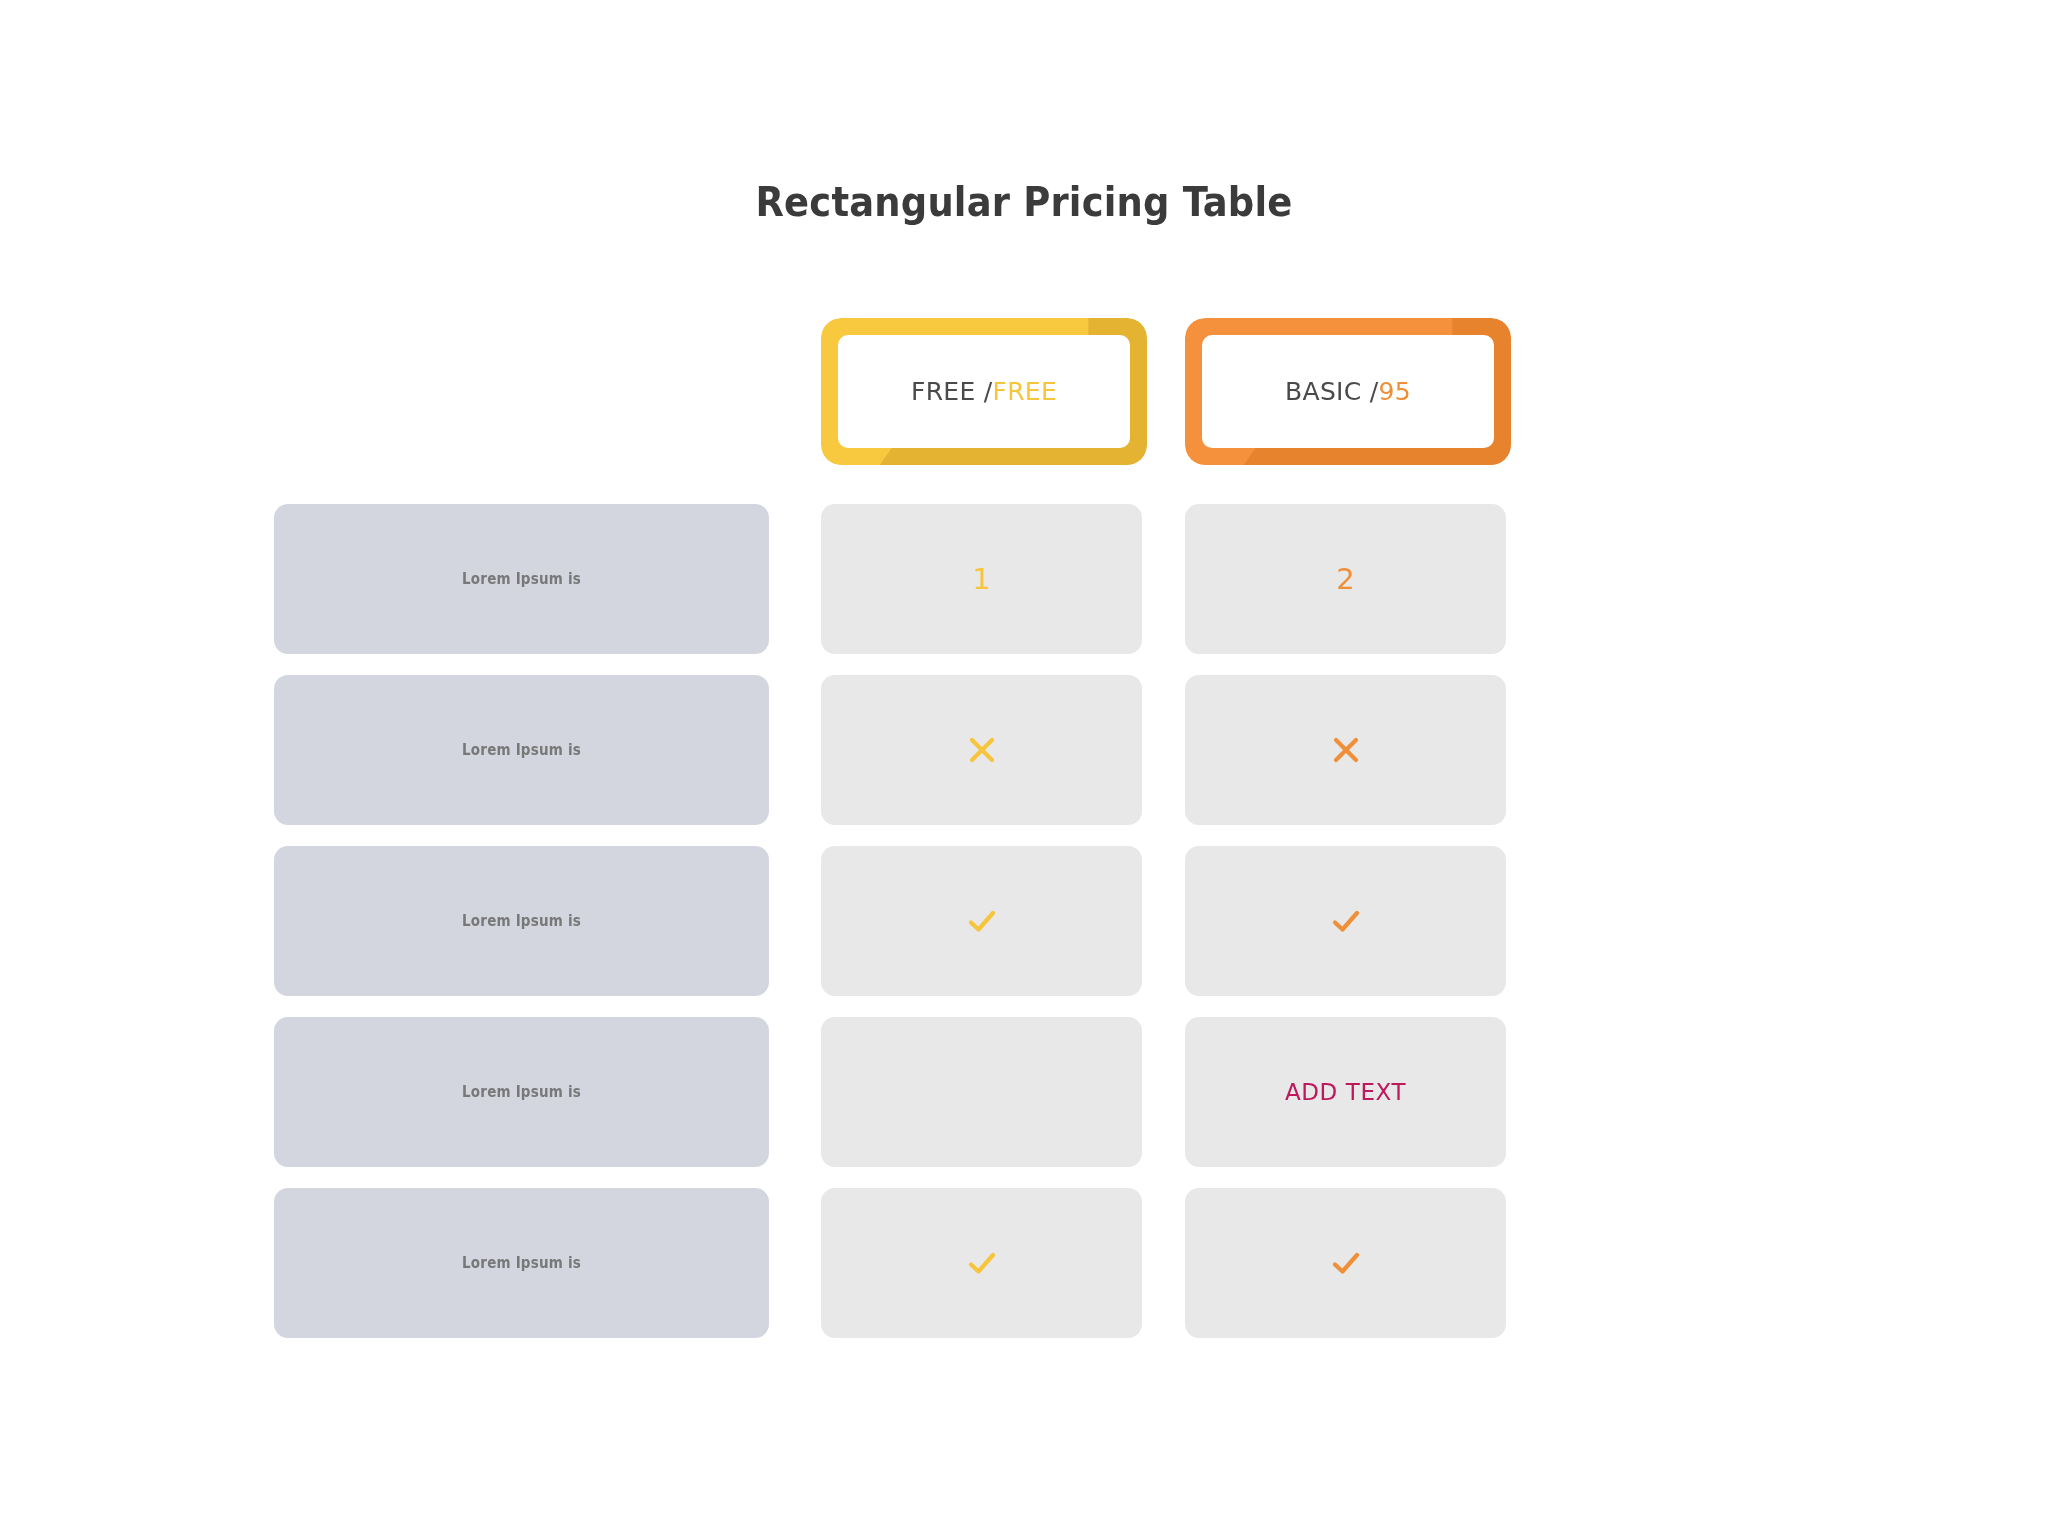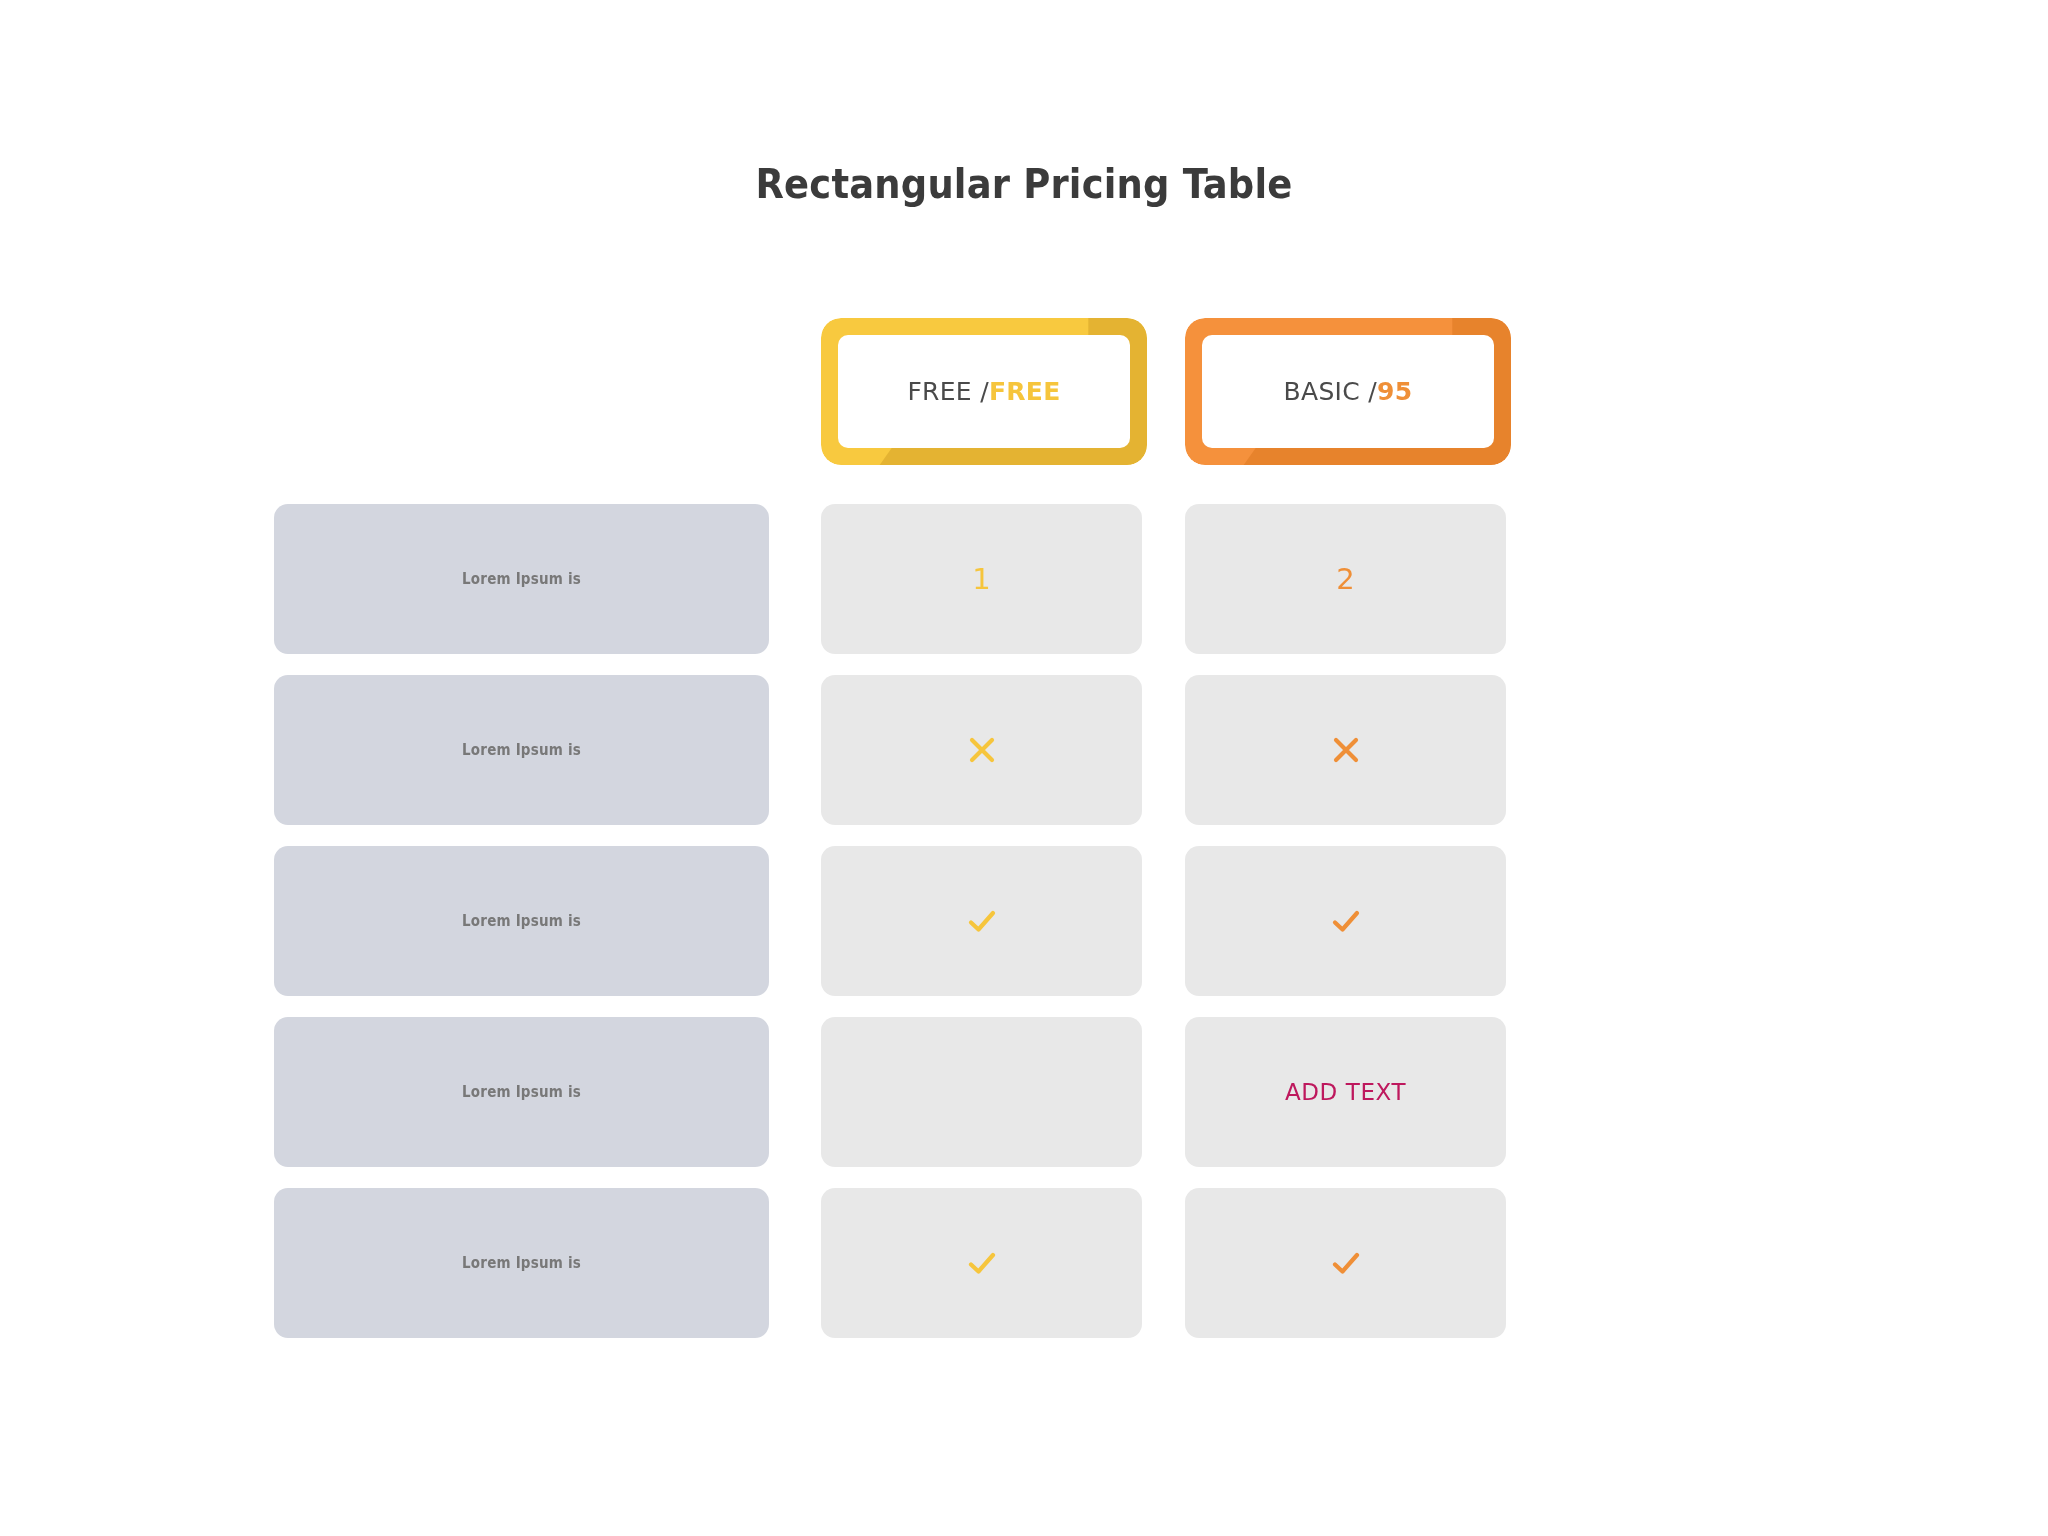--- a/index.html
+++ b/index.html
@@ -17,21 +17,21 @@
 
   .page {
     position: absolute;
     inset: 0;
     background: #ffffff;
   }
 
   
   .title {
     position: absolute;
-    top: 160px;
+    top: 178px;
     left: 0;
     width: 2048px;
     text-align: center;
     font-family: "DejaVu Sans Condensed", "DejaVu Sans", "Liberation Sans", sans-serif;
     font-size: 41px;
     font-weight: 700;
     letter-spacing: 0.2px;
     color: #3b3b3b;
     white-space: nowrap;
   }
@@ -75,21 +75,21 @@
   }
   .plan-label {
     font-family: "DejaVu Sans", "Liberation Sans", sans-serif;
     font-size: 25px;
     font-weight: 400;
     color: #4a4a4a;
     letter-spacing: 0.3px;
     white-space: nowrap;
   }
   .plan-label .price {
-    font-weight: 700;
+    font-weight: 400;
   }
 
   #plan-card-light { left: 821px; }
   #plan-card-light .frame { background: #f8c93f; }
   #plan-card-light .fold  { background: #d9a62a; }
 
   #plan-card-basic { left: 1185px; }
   #plan-card-basic .frame { background: #f5913c; }
   #plan-card-basic .fold  { background: #df7a23; }
 

